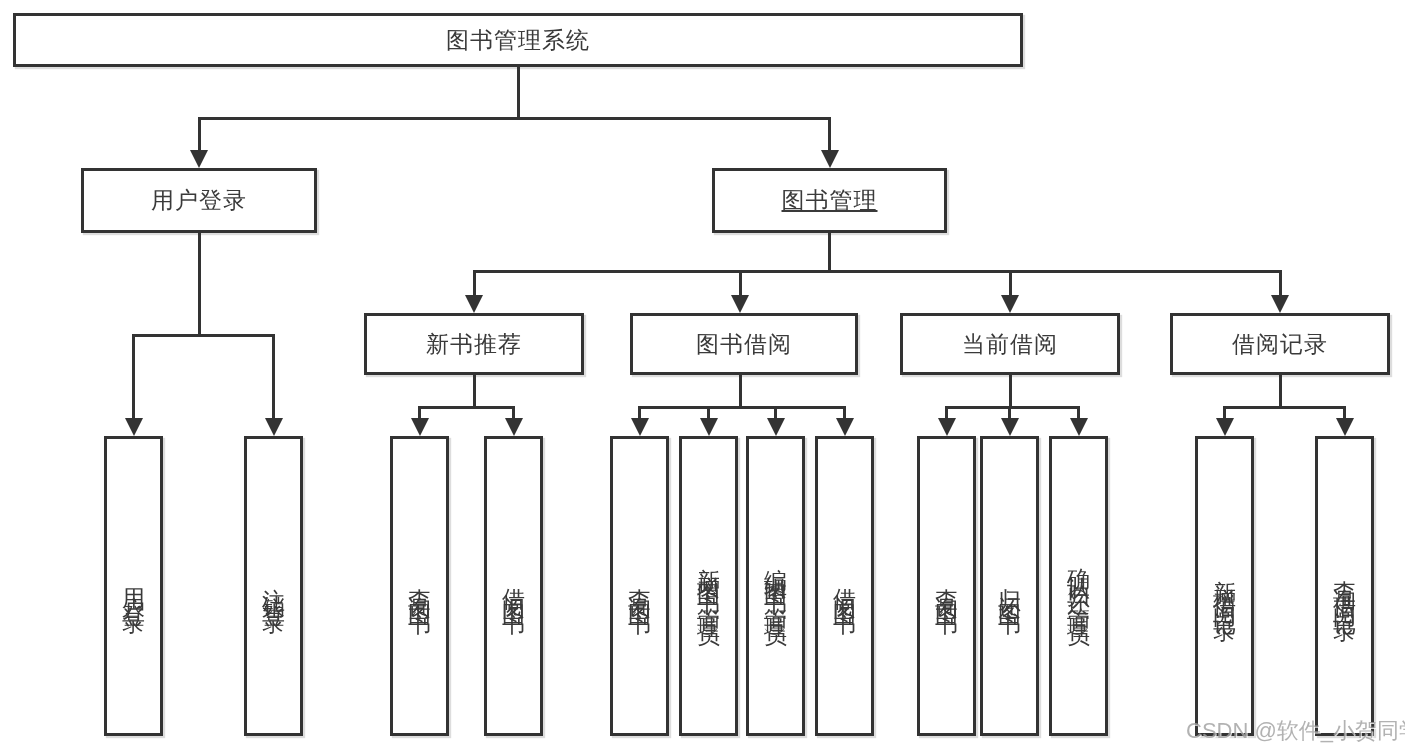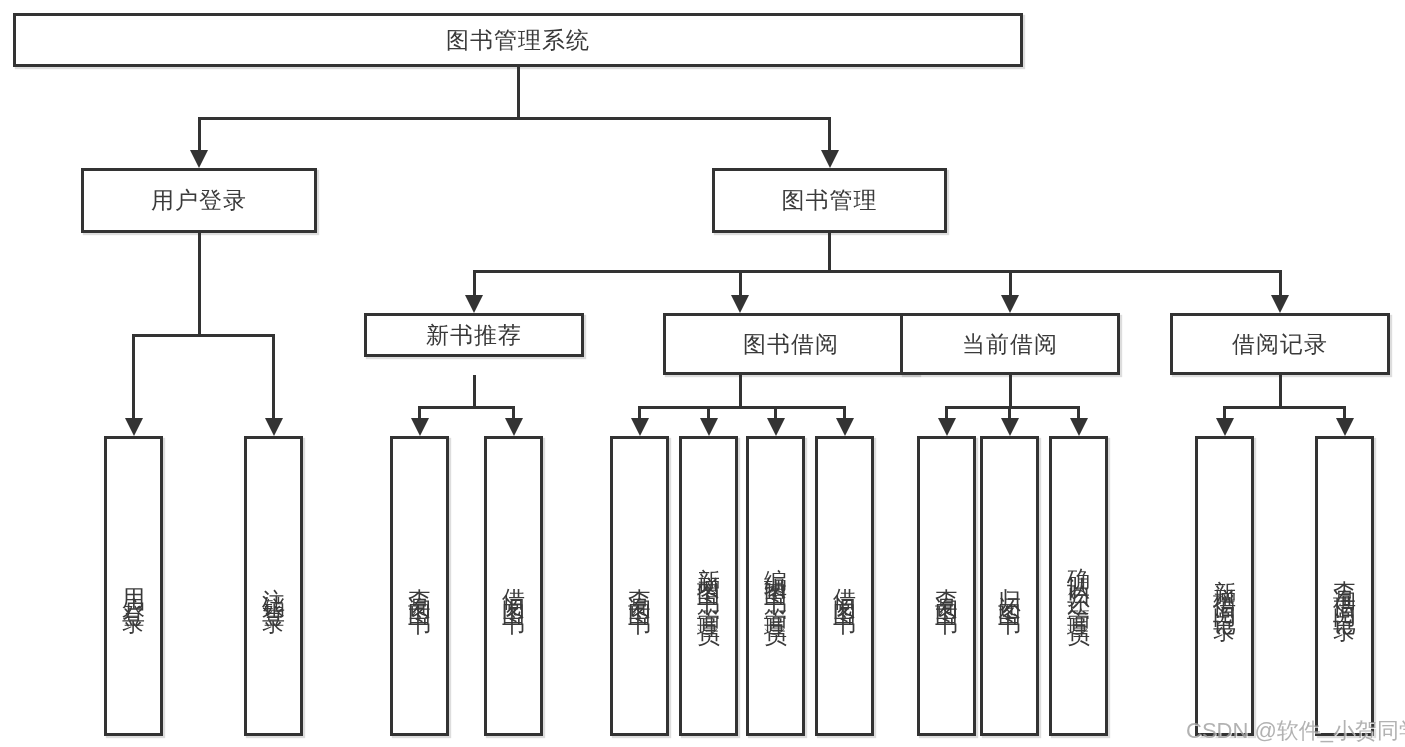--- a/index.html
+++ b/index.html
@@ -45,23 +45,23 @@
     z-index:10;
   }
 </style>
 </head>
 <body>
 
 <div class="canvas" id="canvas" style="--line: #333333; --text: #3a3a3a; --bg: #ffffff; --wm: #a0a0a0;">
   <div class="watermark">CSDN @软件_小贺同学</div>
 <div class="node h" style="left: 13px; top: 13px; width: 1010px; height: 54px;">图书管理系统</div>
     <div class="node h" style="left: 81px; top: 168px; width: 236px; height: 65px;">用户登录</div>
-    <div class="node h" style="left: 712px; top: 168px; width: 235px; height: 65px;">图书管理</div>
-    <div class="node h" style="left: 364px; top: 313px; width: 220px; height: 44px;">新书推荐</div>
-    <div class="node h" style="left: 630px; top: 313px; width: 256px; height: 62px; margin-left: 33px;">图书借阅</div>
+    <div class="node h" style="left: 712px; top: 168px; width: 235px; height: 65px; text-decoration: underline;">图书管理</div>
+    <div class="node h" style="left: 364px; top: 313px; width: 220px; height: 62px;">新书推荐</div>
+    <div class="node h" style="left: 630px; top: 313px; width: 228px; height: 62px;">图书借阅</div>
     <div class="node h" style="left: 900px; top: 313px; width: 220px; height: 62px; text-align: right;">当前借阅</div>
     <div class="node h" style="left: 1170px; top: 313px; width: 220px; height: 62px;">借阅记录</div>
     <div class="node v" style="left: 104px; top: 436px; width: 59px; height: 300px;">用户登录</div>
     <div class="node v" style="left: 244px; top: 436px; width: 59px; height: 300px;">注销登录</div>
     <div class="node v" style="left: 390px; top: 436px; width: 59px; height: 300px;">查询图书</div>
     <div class="node v" style="left: 484px; top: 436px; width: 59px; height: 300px;">借阅图书</div>
     <div class="node v" style="left: 610px; top: 436px; width: 59px; height: 300px;">查询图书</div>
     <div class="node v" style="left: 679px; top: 436px; width: 59px; height: 300px;">新增图书（管理员）</div>
     <div class="node v" style="left: 746px; top: 436px; width: 59px; height: 300px;">编辑图书（管理员）</div>
     <div class="node v" style="left: 815px; top: 436px; width: 59px; height: 300px;">借阅图书</div>

